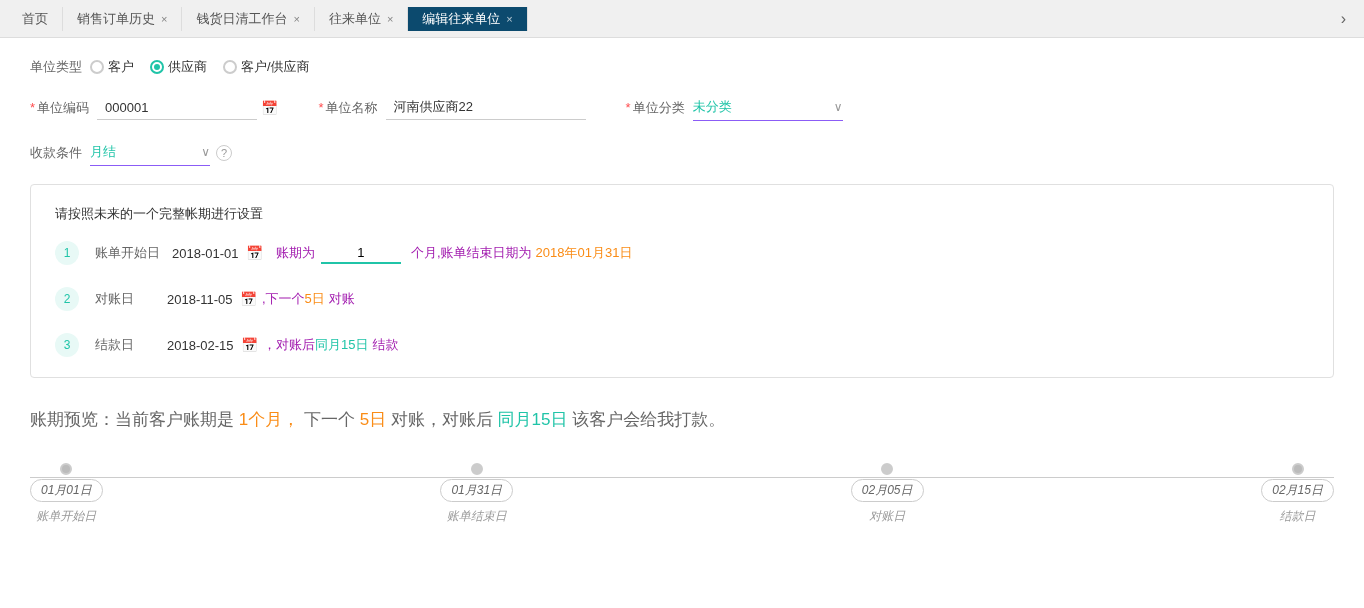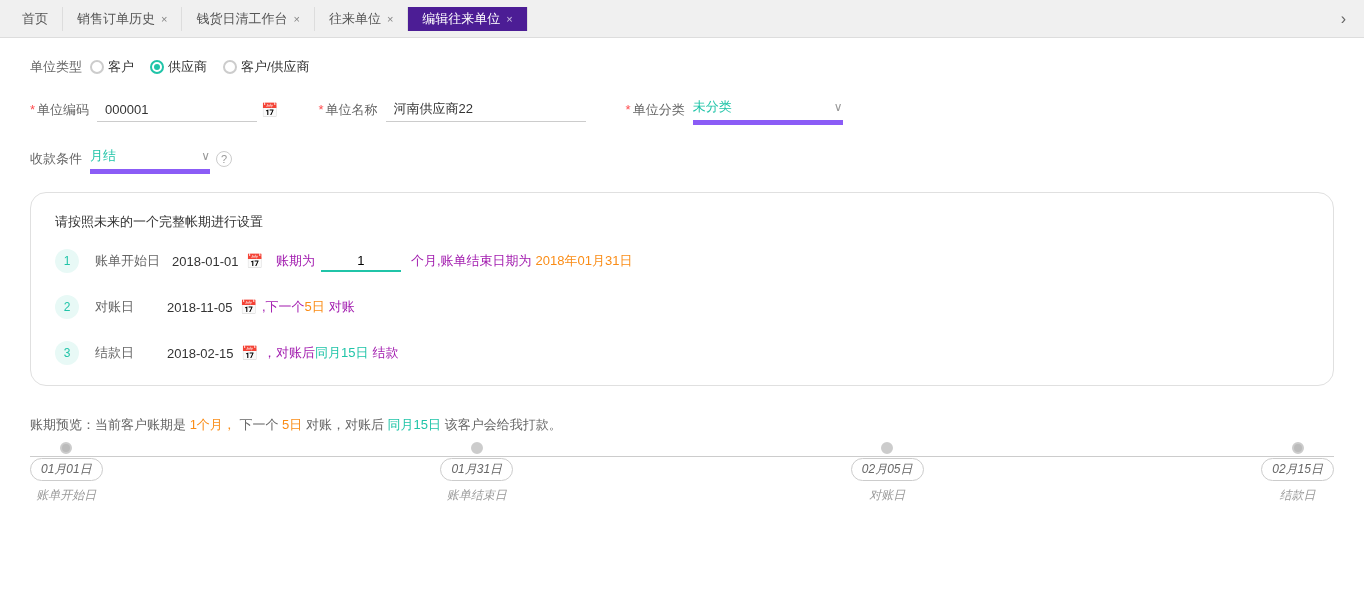--- a/index.html
+++ b/index.html
@@ -21,21 +21,21 @@
       height: 24px;
       cursor: pointer;
       font-size: 13px;
       color: #555;
       border-right: 1px solid #ddd;
       background: #f0f0f0;
       position: relative;
       white-space: nowrap;
     }
     .tab.active {
-      background: #4c1d95;
+      background: #0c4a6e;
       color: #fff;
     }
     .tab .close-icon {
       margin-left: 6px;
       font-size: 11px;
       opacity: 0.7;
     }
     .tab-more {
       margin-left: auto;
       padding: 0 10px;
@@ -139,21 +139,21 @@
       border: 1px solid #ccc;
       color: #999;
       font-size: 11px;
       cursor: pointer;
       margin-left: 6px;
     }
 
     
     .section-box {
       border: 1px solid #e0e0e0;
-      border-radius: 16px;
+      border-radius: 4px;
       padding: 20px 24px;
       margin-bottom: 16px;
     }
     .section-title {
       font-size: 13px;
       color: #333;
       margin-bottom: 18px;
     }
 
     
@@ -201,22 +201,23 @@
       font-size: 13px;
       outline: none;
       text-align: center;
     }
 
     
     .preview-section {
       padding: 14px 0 8px 0;
     }
     .preview-text {
-      font-size: 13px;
+      font-size: 17px;
       color: #666;
+      margin-bottom: 24px;
     }
 
     
     .timeline-container {
       display: flex;
       align-items: flex-start;
       position: relative;
       padding: 8px 0 20px 0;
     }
     .timeline-line {
@@ -266,21 +267,21 @@
       margin-top: 2px;
     }
     .field-with-icon {
       display: flex;
       align-items: center;
     }
 
     .dropdown-select-wrapper {
       display: flex;
       align-items: center;
-      border-bottom: 5px solid #8b5cf6;
+      border-bottom: 1px solid #8b5cf6;
       min-width: 150px;
       padding: 4px 0;
     }
   </style>
 </head>
 <body>
 
 <div class="tab-bar">
   <div class="tab">
     <span>首页</span>

